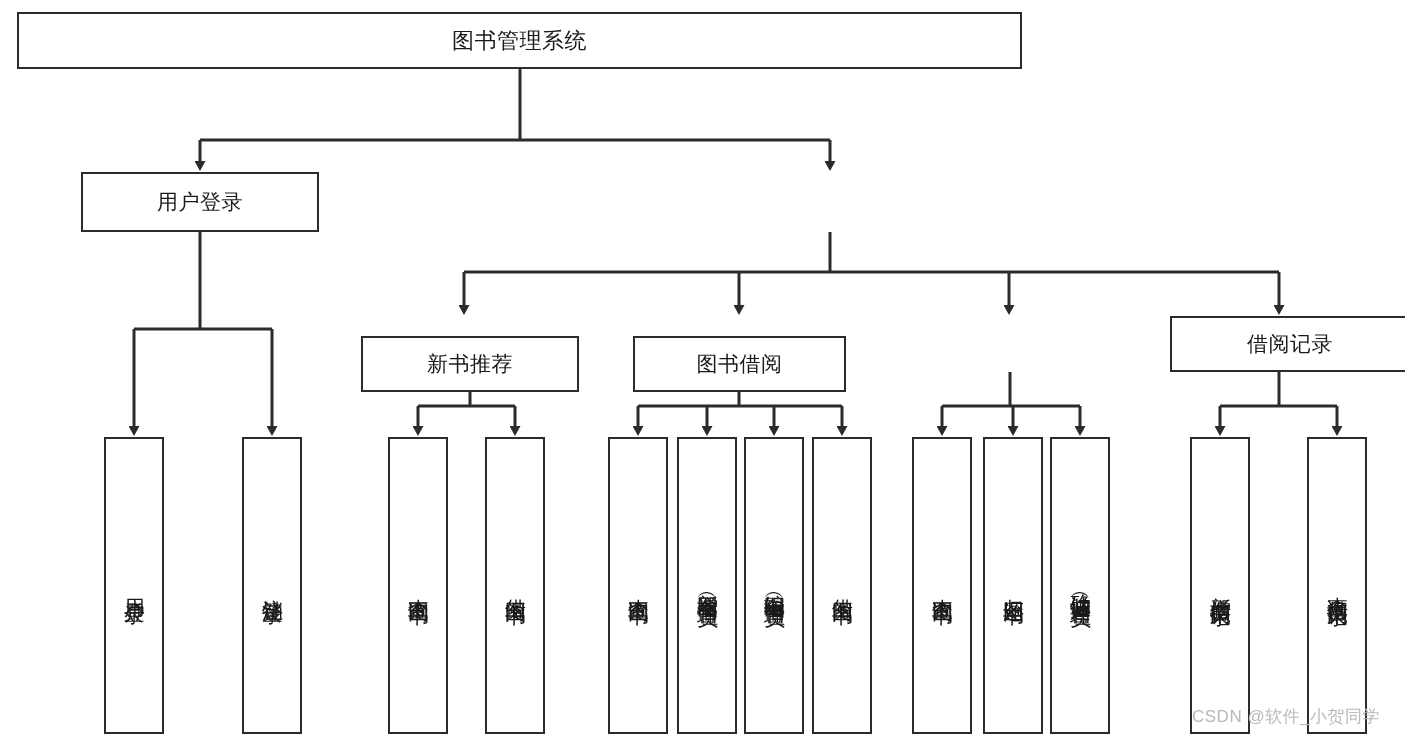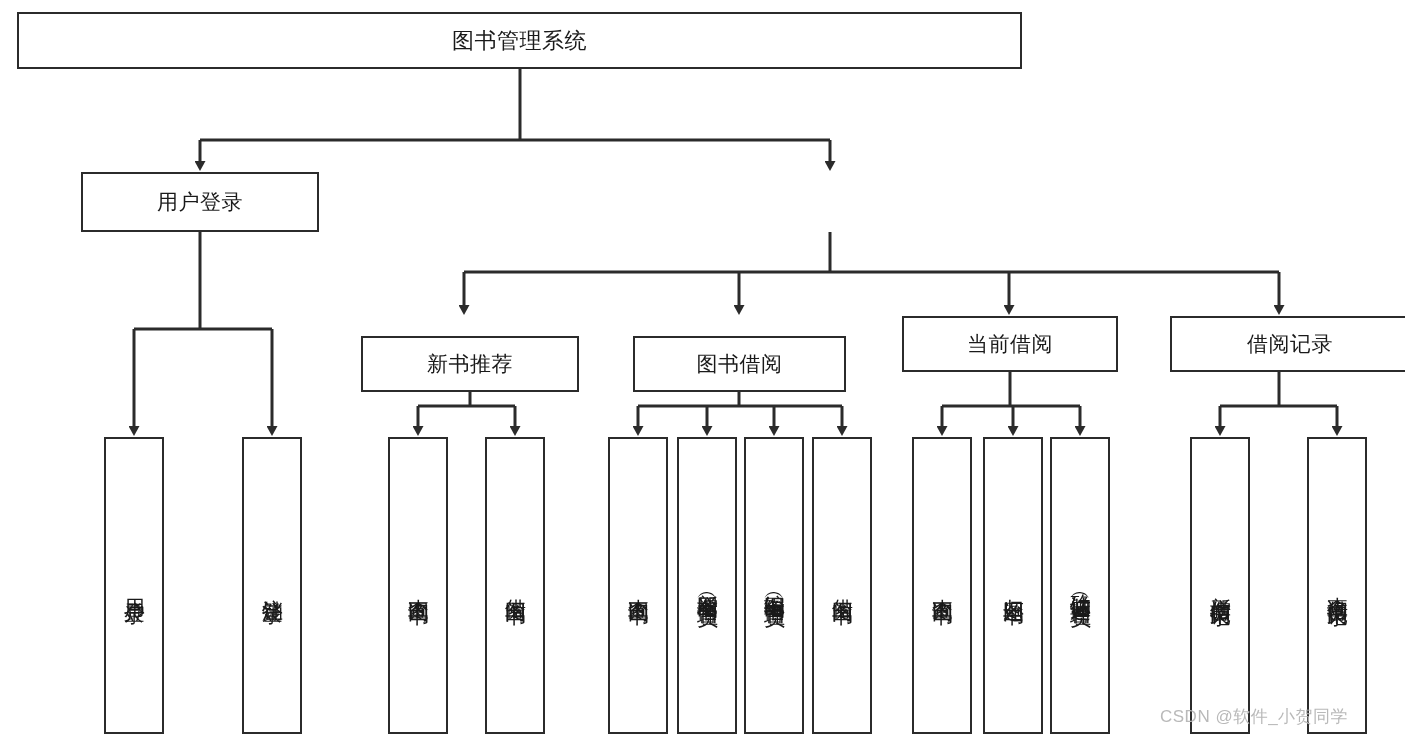--- a/index.html
+++ b/index.html
@@ -131,23 +131,20 @@
   <div class="node level2" style="left:81px; top:172px; width:238px; height:60px;">
     <span class="label">用户登录</span>
   </div>
 
   <div class="node level3" style="left:361px; top:336px; width:218px; height:56px;">
     <span class="label">新书推荐</span>
   </div>
   <div class="node level3" style="left:633px; top:316px; width:213px; height:56px;margin-top:20px;">
     <span class="label">图书借阅</span>
   </div>
-  <div class="node level3" style="left:902px; top:316px; width:216px; height:56px;">
-    <span class="label">当前借阅</span>
-  </div>
   <div class="node level3" style="left:1170px; top:316px; width:240px; height:56px;">
     <span class="label">借阅记录</span>
   </div>
 
   <div class="node leaf" style="left:104px; top:437px; width:60px; height:297px;">
     <span class="label">用户登录</span>
   </div>
   <div class="node leaf" style="left:242px; top:437px; width:60px; height:297px;">
     <span class="label">注销登录</span>
   </div>
@@ -182,15 +179,15 @@
     <span class="label">确认归还（管理员）</span>
   </div>
 
   <div class="node leaf" style="left:1190px; top:437px; width:60px; height:297px;">
     <span class="label">新增借阅记录</span>
   </div>
   <div class="node leaf" style="left:1307px; top:437px; width:60px; height:297px;">
     <span class="label">查询借阅记录</span>
   </div>
 
-  <div class="watermark" style="left:1128px; top:705px;padding-left:32px;">CSDN @软件_小贺同学</div>
+  <div class="watermark" style="left:1192px; top:705px;">CSDN @软件_小贺同学</div>
 
 </div>
 
 </body></html>

